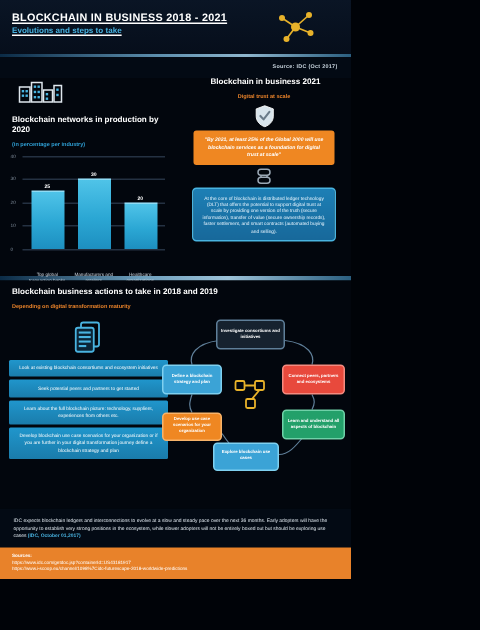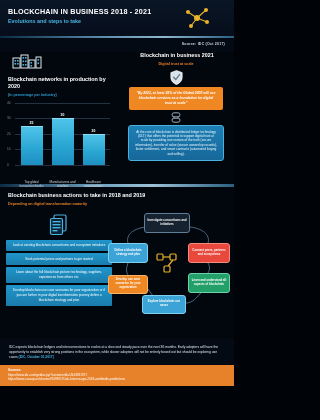--- a/index.html
+++ b/index.html
@@ -11,20 +11,21 @@
     overflow:hidden;
     position:relative;
   }
 
   
   .header {
     position:relative;
     height:36px;
     background:linear-gradient(180deg,#0a1525 0%,#060e1b 100%);
     padding:7px 0 0 8px;
+    text-decoration:underline;
   }
   .hdr-title {
     font-size:7.2px; font-weight:bold; letter-spacing:.2px;
     color:#ffffff; line-height:9px;
   }
   .hdr-sub {
     font-size:5.4px; color:#49b3e0; line-height:8px; margin-top:1px;
     font-weight:bold;
   }
   .hdr-logo { position:absolute; right:22px; top:5px; width:30px; height:26px; }

